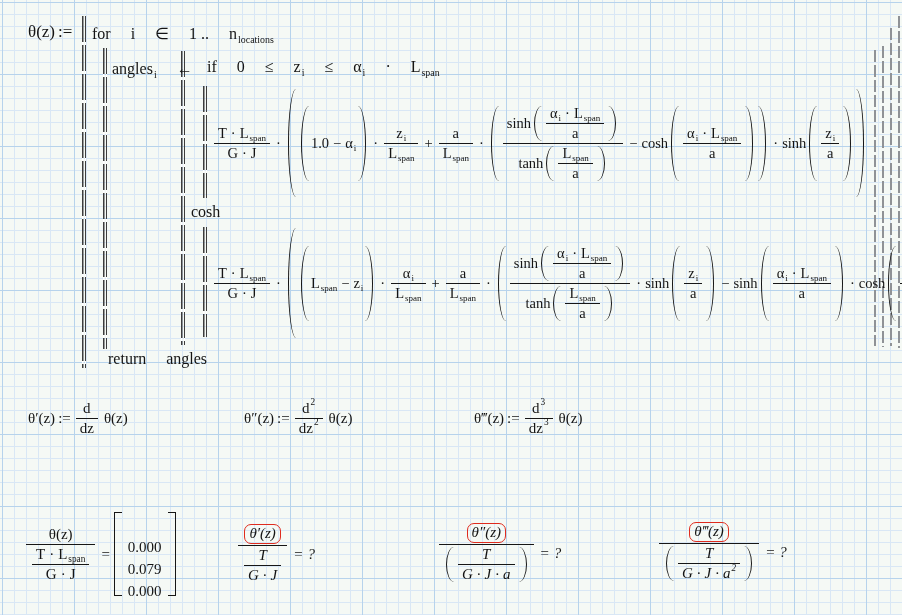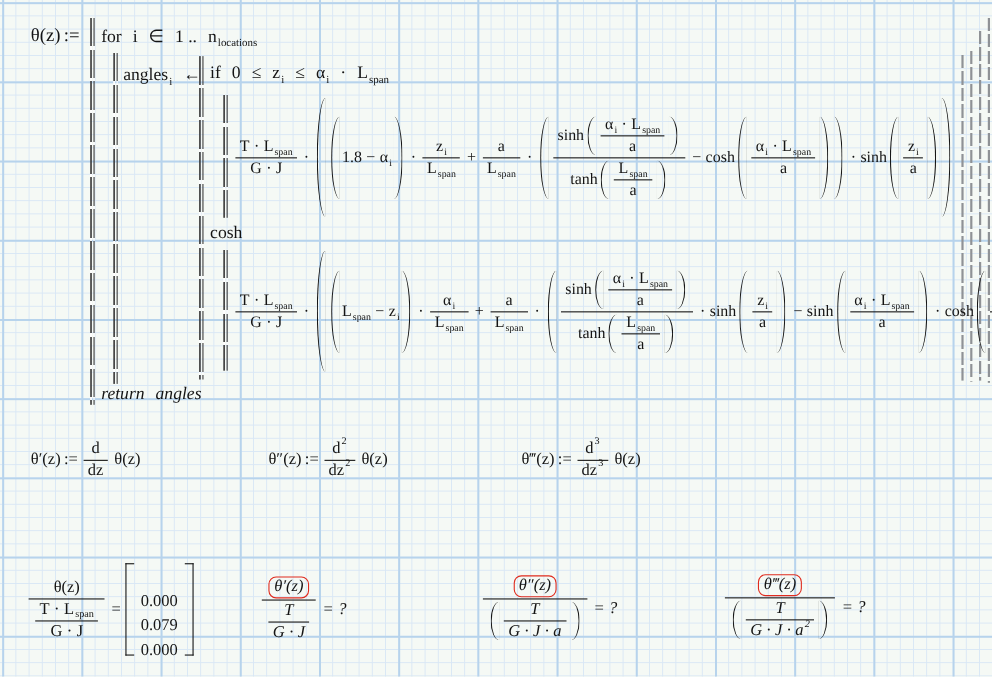--- a/index.html
+++ b/index.html
@@ -11,21 +11,21 @@
       linear-gradient(to right, #b7d3ec 1.5px, transparent 1.5px),
       linear-gradient(to bottom, #b7d3ec 1.5px, transparent 1.5px),
       linear-gradient(to right, #d9e7f5 1px, transparent 1px),
       linear-gradient(to bottom, #d9e7f5 1px, transparent 1px);
     background-size:72px 72px,72px 72px,12px 12px,12px 12px;
     background-position:2px 2px;
   }
   .reg{position:absolute;display:flex;align-items:center;}
   .r{display:inline-flex;align-items:center;}
   .wrow{display:inline-flex;align-items:baseline;}
-  .wrow > *{margin-right:10px;}
+  .wrow > *{margin-right:20px;}
   .wrow > *:last-child{margin-right:0;}
   .fr{display:inline-flex;flex-direction:column;align-items:stretch;margin:0 2px;}
   .nu,.de{display:flex;justify-content:center;align-items:center;padding:0 4px 1px;}
   .de{border-top:1.4px solid #161616;padding:1px 4px 0;}
   .lp,.rp{align-self:stretch;width:7px;min-width:7px;}
   .lp{border-left:1.7px solid #161616;border-radius:8px 0 0 8px / 50% 0 0 50%;margin:1px 2px 1px 3px;}
   .rp{border-right:1.7px solid #161616;border-radius:0 8px 8px 0 / 0 50% 50% 0;margin:1px 3px 1px 2px;}
   .vs{display:inline-flex;align-items:center;white-space:nowrap;}
   .sb{font-size:0.62em;position:relative;top:0.62em;line-height:1;margin-left:1px;}
   .sp{font-size:0.62em;position:relative;top:-0.55em;line-height:1;margin-left:1px;}
@@ -84,21 +84,21 @@
 <div class="reg f16" style="left:112px;top:54px;height:30px;">
   <span class="wrow">
     <span class="vs">
         <span>angles</span>
         <span class="sb">i</span>
       </span>
     <span>←</span>
   </span>
 </div>
 
-<div class="reg f16" style="left:191px;top:52px;height:30px;">
+<div class="reg f16" style="left:207px;top:52px;height:30px;">
   <span class="wrow">
     <span>if</span>
     <span>0</span>
     <span>≤</span>
     <span class="vs">
         <span>z</span>
         <span class="sb">i</span>
       </span>
     <span>≤</span>
     <span class="vs">
@@ -127,21 +127,21 @@
         <span>G</span>
         <span class="op">·</span>
         <span>J</span>
       </span>
   </span>
   <span class="op">·</span>
   <span class="lp"></span>
   <span class="r">
     <span class="lp"></span>
     <span class="r">
-        <span>1.8</span>
+        <span>1.0</span>
         <span class="op">−</span>
         <span class="vs">
           <span>α</span>
           <span class="sb">i</span>
         </span>
       </span>
     <span class="rp"></span>
     <span class="op">·</span>
     <span class="fr">
       <span class="nu">
@@ -394,21 +394,21 @@
     <span class="lp"></span>
     <span class="fr">
       <span class="nu"></span>
       <span class="de"></span>
     </span>
 
   </span>
 
 </div>
 
-<div class="reg f16" style="left:92px;top:346px;height:26px;font-style:italic;">
+<div class="reg f16" style="left:108px;top:346px;height:26px;">
   <span class="wrow">
     <span>return</span>
     <span>angles</span>
   </span>
 </div>
 
 <div class="reg f15" style="left:28px;top:392px;height:52px;">
   <span>θ′(z)</span>
     <span class="asn">:=</span>
   <span class="fr">

